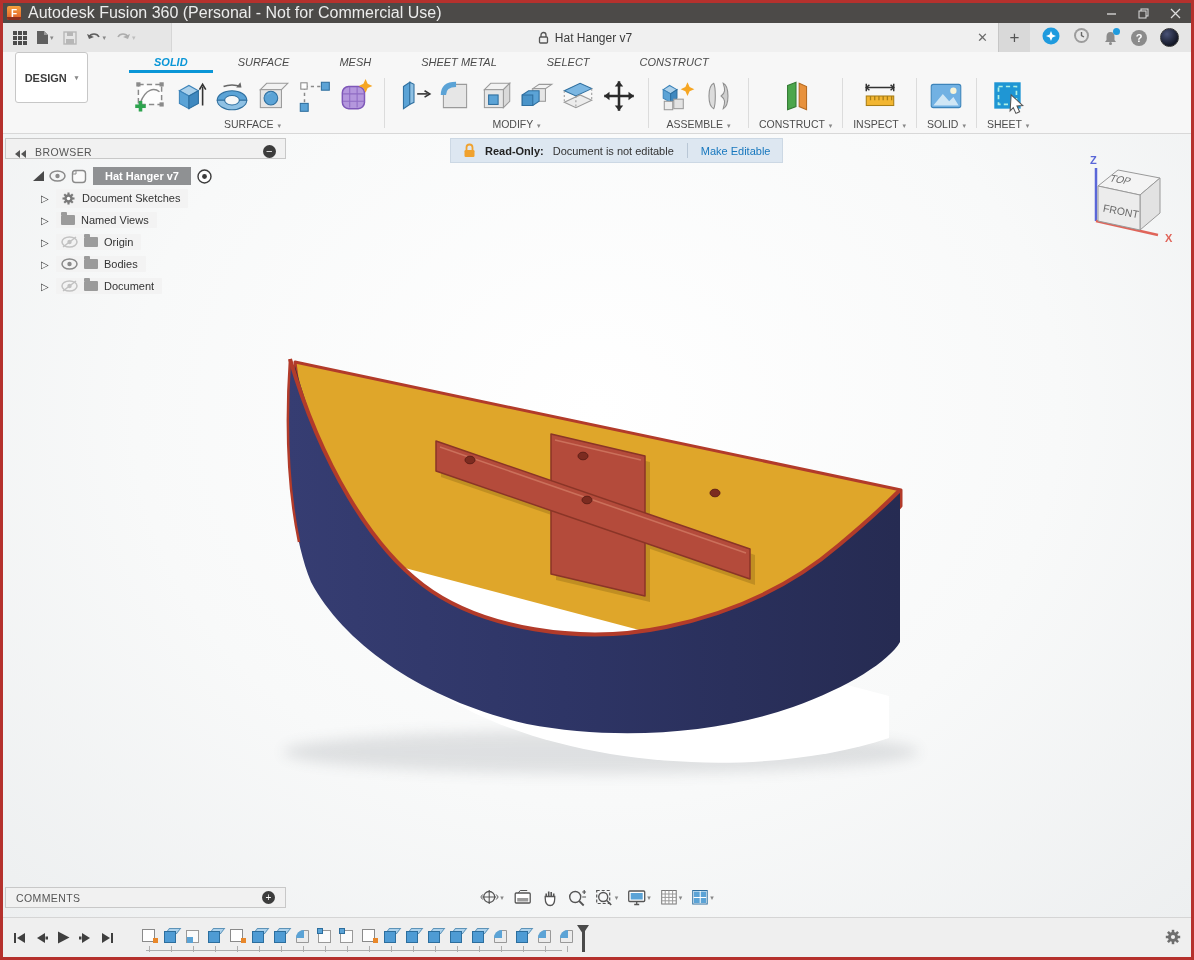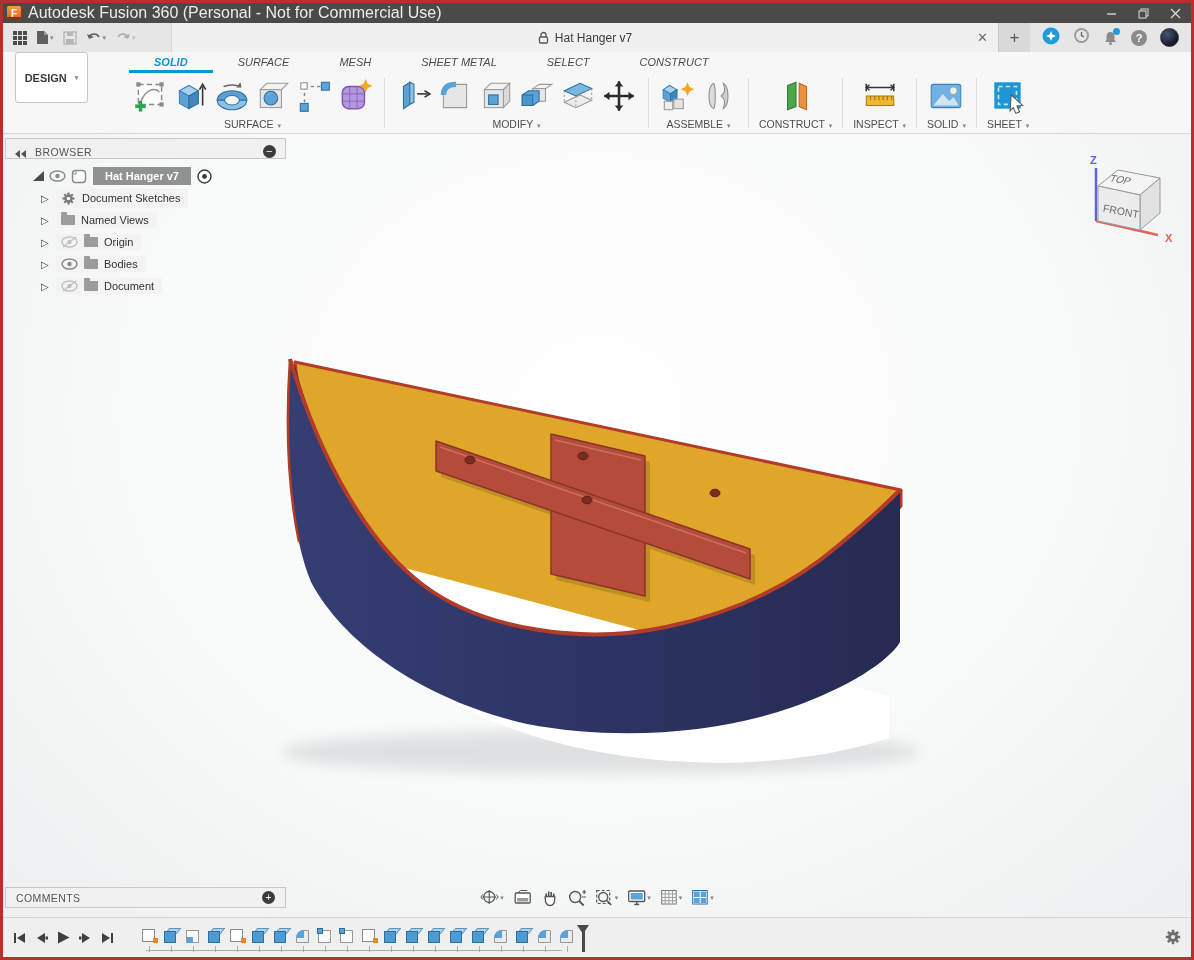--- a/index.html
+++ b/index.html
@@ -550,20 +550,30 @@
                   <line x1="2" y1="11" x2="15" y2="1" stroke="#c2c2c2" stroke-width="1.5"></line>
                 </svg>
                 <span class="folder"></span>
                 <span>Document</span>
               </span>
             </div>
           </div>
       </div>
     </div>
 
+    <div class="banner">
+      <svg width="13" height="15">
+          <path d="M3.5,7 V4.5 a3,3 0 0 1 6,0 V7" fill="none" stroke="var(--lock_orange,#f0a22e)" stroke-width="1.8"></path>
+          <rect x="1.5" y="7" width="10" height="7" rx="1.2" fill="var(--lock_orange,#f0a22e)"></rect>
+        </svg>
+      <span class="bold">Read-Only:</span>
+      <span>Document is not editable</span>
+      <span class="divider"></span>
+      <a href="#">Make Editable</a>
+    </div>
 
     <div class="viewcube">
       <svg width="95" height="100" viewBox="0 0 95 100">
         <line x1="10" y1="71" x2="10" y2="18" stroke="#5a67d8" stroke-width="2.5"></line>
         <line x1="10" y1="71" x2="72" y2="85" stroke="#e06459" stroke-width="2.5"></line>
         <polygon points="12,36 32,20 74,28 54,45" fill="#f4f4f4" stroke="#9a9a9a"></polygon>
         <polygon points="54,45 74,28 74,63 54,80" fill="#e2e2e2" stroke="#9a9a9a"></polygon>
         <polygon points="12,36 54,45 54,80 12,71" fill="#ececec" stroke="#9a9a9a"></polygon>
         <text x="34" y="34" font-size="10" fill="#6a6a6a" transform="rotate(9 40 32) skewX(-18)">TOP</text>
         <text x="17" y="64" font-size="10.5" fill="#6a6a6a" transform="rotate(11 30 60)">FRONT</text>

